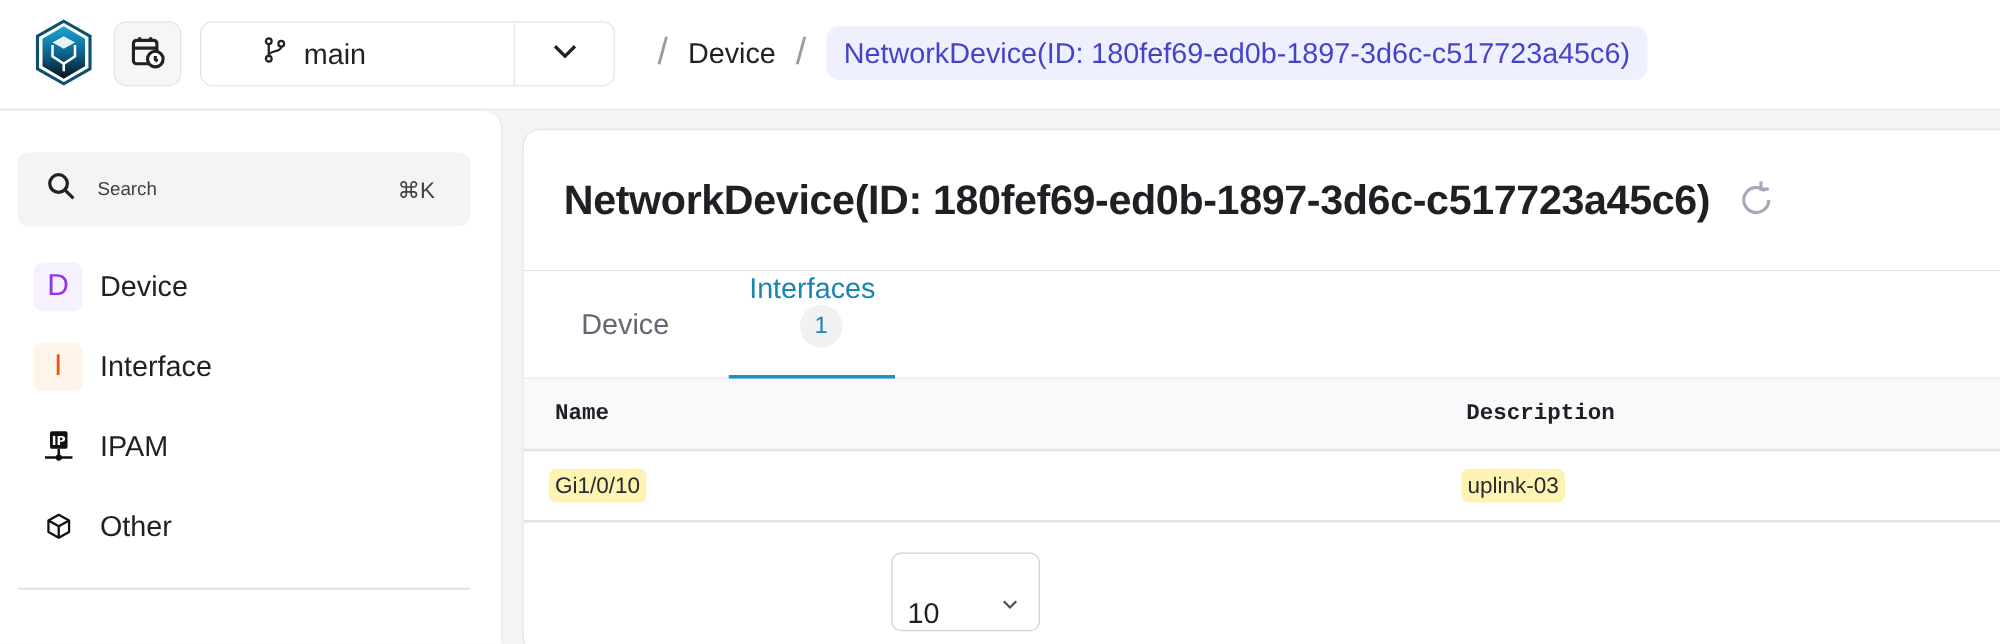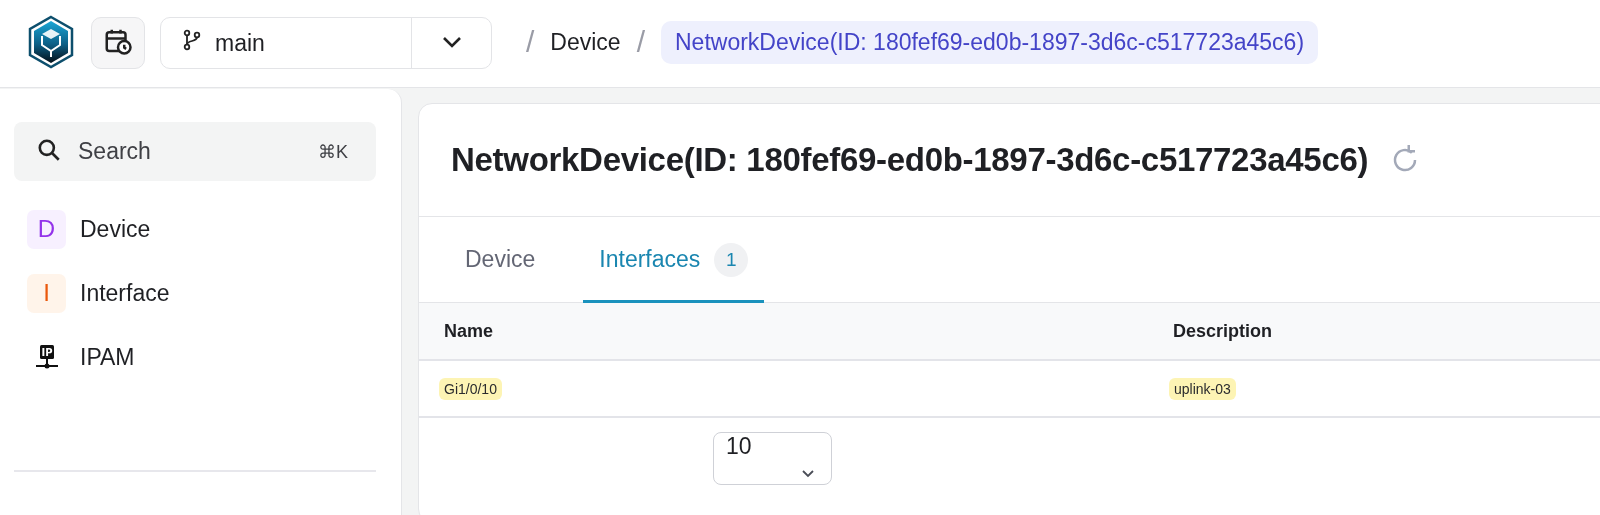--- a/index.html
+++ b/index.html
@@ -1,54 +1,54 @@
 <!DOCTYPE html>
 <html><head>
   <meta charset="utf-8">
   <style>
     * { box-sizing: border-box; margin: 0; padding: 0; }
     html, body { width: 1600px; height: 515px; overflow: hidden; background: #f3f4f4; font-family: "Liberation Sans", sans-serif; color: #1f2024; }
     .topbar { position: absolute; left: 0; top: 0; width: 1600px; height: 88px; background: #fff; border-bottom: 1px solid #e4e5e8; }
     .logo { position: absolute; left: 28px; top: 15px; width: 46px; height: 54px; }
     .hist-btn { position: absolute; left: 91px; top: 17px; width: 54px; height: 52px; background: #f6f6f7; border: 1px solid #e3e4e7; border-radius: 10px; display: flex; align-items: center; justify-content: center; cursor: pointer; }
-    .branch { position: absolute; left: 160px; top: 17px; width: 332px; height: 52px; border: 1px solid #e3e4e7; border-radius: 10px; background: #fff; display: flex; }
+    .branch { position: absolute; left: 160px; top: 17px; width: 332px; height: 52px; border: 1px solid #e3e4e7; border-radius: 10px; background: #fff; display: flex; padding-left: 28px; }
     .branch-main { flex: 1; display: flex; align-items: center; padding-left: 22px; gap: 14px; font-size: 23px; color: #1f2024; cursor: pointer; }
     .branch-caret { width: 80px; border-left: 1px solid #e3e4e7; display: flex; align-items: center; justify-content: center; cursor: pointer; }
     .crumbs { position: absolute; left: 510px; top: 18px; height: 48px; display: flex; align-items: center; font-size: 23px; }
     .sep { color: #9a9ca6; font-size: 30px; margin: 0 16px; font-weight: 300; }
     .crumb-link { color: #1f2024; cursor: pointer; }
     .crumb-current { background: #eef0fd; color: #4444c8; padding: 8px 14px; border-radius: 10px; cursor: pointer; }
 
     .sidebar { position: absolute; left: 0; top: 89px; width: 402px; height: 426px; background: #fff; border-right: 1px solid #e4e5e8; border-top-right-radius: 14px; }
     .search { position: absolute; left: 14px; top: 33px; width: 362px; height: 59px; background: #f3f4f4; border-radius: 8px; display: flex; align-items: center; padding-left: 22px; cursor: pointer; }
-    .search-label { margin-left: 16px; font-size: 23px; color: #3f4045; flex: 1; }
+    .search-label { margin-left: 16px; font-size: 15px; color: #3f4045; flex: 1; }
     .kbd { font-size: 18px; color: #3f4045; margin-right: 28px; }
     .nav-item { position: absolute; left: 27px; height: 40px; display: flex; align-items: center; cursor: pointer; }
     .nav-badge { width: 39px; height: 39px; border-radius: 7px; display: flex; align-items: center; justify-content: center; font-size: 24px; }
     .nav-icon { width: 39px; height: 39px; display: flex; align-items: center; justify-content: center; }
     .nav-label { margin-left: 14px; font-size: 23px; color: #1f2024; }
     .side-divider { position: absolute; left: 14px; top: 381px; width: 362px; height: 2px; background: #e7e7ec; }
 
     .card { position: absolute; left: 418px; top: 103px; width: 1200px; height: 420px; background: #fff; border: 1px solid #e4e5e8; border-radius: 14px; overflow: hidden; }
     .card-header { height: 113px; border-bottom: 1px solid #e4e5e8; display: flex; align-items: center; padding-left: 32px; }
     .card-title { font-size: 33px; font-weight: 700; color: #1f2024; letter-spacing: -0.3px; }
     .refresh { margin-left: 22px; cursor: pointer; display: flex; }
     .tabs { height: 86px; border-bottom: 1px solid #e4e5e8; display: flex; padding-left: 38px; position: relative; }
     .tab { display: flex; align-items: center; font-size: 23px; padding: 0 8px; margin-right: 48px; cursor: pointer; position: relative; }
     .tab.inactive { color: #636674; }
-    .tab.active { color: #1a86b0; }
+    .tab.active { color: #1a86b0; flex-direction: column; }
     .tab.active::after { content: ""; position: absolute; left: -8px; right: -8px; bottom: -1px; height: 3px; background: #1a92bd; }
     .tab-count { margin-left: 14px; width: 34px; height: 34px; border-radius: 17px; background: #f0f1f3; color: #1a86b0; font-size: 19px; display: flex; align-items: center; justify-content: center; }
     .thead { height: 58px; background: #f8f9fa; border-bottom: 2px solid #e3e4e9; display: flex; align-items: center; position: relative; }
-    .th { position: absolute; font-size: 18px; font-weight: 700; color: #1f2024; }
+    .th { position: absolute; font-size: 18px; font-weight: 700; color: #1f2024; font-family: Liberation Mono, monospace; }
     .trow { height: 57px; border-bottom: 2px solid #e3e4e9; position: relative; display: flex; align-items: center; }
-    .cell { position: absolute; font-size: 14px; background: #fdf4b4; padding: 3px 5px; border-radius: 6px; color: #2a2b2e; cursor: pointer; }
+    .cell { position: absolute; font-size: 18px; background: #fdf4b4; padding: 3px 5px; border-radius: 6px; color: #2a2b2e; cursor: pointer; }
     .footer { height: 90px; position: relative; }
     .showing { position: absolute; left: 13px; top: 33px; font-size: 22px; color: #3f4252; }
-    .pagesize { position: absolute; left: 294px; top: 14px; width: 119px; height: 53px; border: 1px solid #cfd1d7; border-radius: 8px; display: flex; align-items: flex-start; padding-left: 12px; font-size: 23px; color: #1f2024; cursor: pointer; }
+    .pagesize { position: absolute; left: 294px; top: 24px; width: 119px; height: 63px; border: 1px solid #cfd1d7; border-radius: 8px; display: flex; align-items: flex-end; padding-left: 12px; font-size: 23px; color: #1f2024; cursor: pointer; }
     .pagesize-caret { position: absolute; right: 16px; top: 24px; }
   </style>
 </head>
 <body>
 
 <div class="topbar">
   <div class="logo">
     <svg width="46" height="54" viewBox="0 0 46 54">
       <defs>
         <linearGradient id="lg" x1="0" y1="0" x2="0" y2="1">
@@ -136,20 +136,30 @@
         <rect x="5" y="1" width="14" height="14" rx="1.5" fill="#111"></rect>
         <text x="12" y="12" font-size="10" font-weight="700" fill="#fff" text-anchor="middle" font-family="DejaVu Sans, sans-serif">IP</text>
         <line x1="12" y1="15" x2="12" y2="21" stroke="#111" stroke-width="2"></line>
         <line x1="1" y1="22" x2="23" y2="22" stroke="#111" stroke-width="2"></line>
         <circle cx="12" cy="22" r="2.5" fill="#111"></circle>
       </svg>
     </span>
     <span class="nav-label">IPAM</span>
   </div>
 
+  <div class="nav-item" style="top:312px;">
+    <span class="nav-icon">
+      <svg width="22" height="22" viewBox="0 0 24 24" fill="none" stroke="#111" stroke-width="2" stroke-linejoin="round">
+        <polygon points="12,2 21,7 21,17 12,22 3,17 3,7"></polygon>
+        <polyline points="3,7 12,12 21,7"></polyline>
+        <line x1="12" y1="12" x2="12" y2="22"></line>
+      </svg>
+    </span>
+    <span class="nav-label">Other</span>
+  </div>
 
   <div class="side-divider"></div>
 </div>
 
 <div class="card">
   <div class="card-header">
     <span class="card-title">NetworkDevice(ID: 180fef69-ed0b-1897-3d6c-c517723a45c6)</span>
     <span class="refresh">
       <svg width="30" height="30" viewBox="0 0 24 24" fill="none" stroke="#a3a9b8" stroke-width="2">
         <path d="M20 12 A8 8 0 1 1 17.5 6.2"></path>

